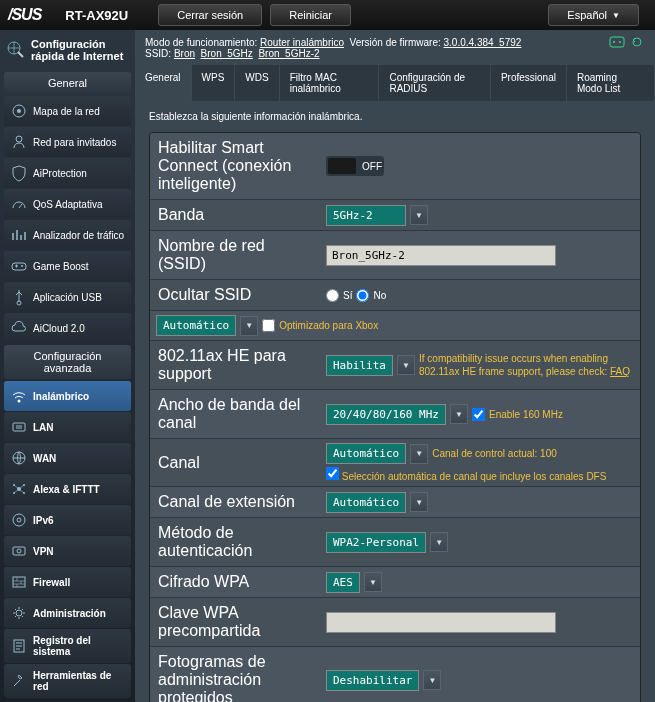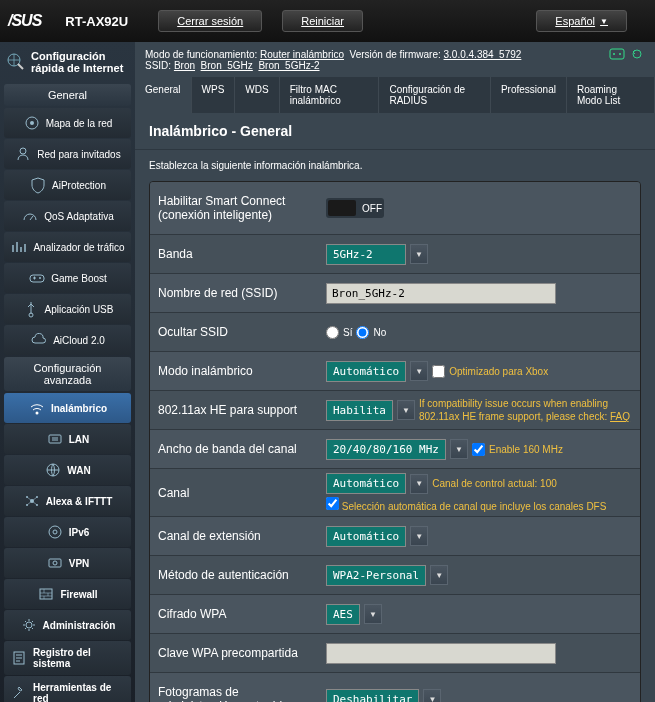--- a/index.html
+++ b/index.html
@@ -1,49 +1,49 @@
 <!DOCTYPE html>
 <html><head>
 <meta charset="utf-8">
 <style>
 * { box-sizing: border-box; margin: 0; padding: 0; }
 body { font-family: Verdana, Arial, sans-serif; background: #1a1a1a; color: #fff; font-size: 11px; width: 655px; height: 702px; overflow: hidden; }
-.topbar { display: flex; align-items: center; background: linear-gradient(to bottom, #222, #111); padding: 4px 8px; height: 42px; }
+.topbar { display: flex; align-items: center; background: linear-gradient(to bottom, #222, #111); padding: 4px 8px; height: 30px; }
 .logo { font-size: 16px; font-weight: bold; font-style: italic; letter-spacing: -1px; margin-right: 8px; }
 .model { font-size: 13px; font-weight: bold; margin-right: 30px; margin-left: 16px; }
-.topbtn { background: linear-gradient(to bottom, #444, #222); border: 1px solid #555; color: #fff; padding: 4px 18px; margin-right: 20px; border-radius: 3px; font-size: 11px; cursor: pointer; text-decoration: underline; }
+.topbtn { background: linear-gradient(to bottom, #444, #222); border: 1px solid #555; color: #fff; padding: 4px 18px; margin-right: 8px; border-radius: 3px; font-size: 11px; cursor: pointer; }
 .lang { margin-left: auto; display: flex; align-items: center; }
 .tri { font-size: 8px; margin-left: 5px; }
 .main { display: flex; height: 672px; }
 .sidebar { width: 135px; background: linear-gradient(to bottom, #2a3540, #1a2028); overflow-y: auto; }
 .sidebar::-webkit-scrollbar { width: 0; }
 .quick { display: flex; align-items: center; padding: 8px 6px; font-size: 11px; font-weight: bold; }
 .quick svg, .side-item svg, .adv-item svg { margin-right: 5px; flex-shrink: 0; }
 .section-title { background: linear-gradient(to bottom, #3a4550, #2a3540); text-align: center; padding: 5px; font-size: 11px; border-radius: 3px; margin: 2px 4px; }
-.side-item, .adv-item { display: flex; align-items: center; padding: 6px; margin: 1px 4px; border-radius: 3px; font-size: 10px; cursor: pointer; justify-content: center; }
+.side-item, .adv-item { display: flex; align-items: center; padding: 6px; margin: 1px 4px; border-radius: 3px; font-size: 10px; cursor: pointer; }
 .side-item { background: linear-gradient(to bottom, #2e3842, #232b33); }
 .adv-item { background: linear-gradient(to bottom, #2e3842, #232b33); font-weight: bold; }
 .adv-item.active { background: linear-gradient(to bottom, #3a6fa8, #2d5888); }
 .content { flex: 1; background: #3a4650; overflow-y: auto; }
 .content::-webkit-scrollbar { width: 10px; }
 .content::-webkit-scrollbar-track { background: #2a3037; }
 .content::-webkit-scrollbar-thumb { background: #555; border-radius: 4px; }
 .info { padding: 6px 10px; font-size: 10px; }
 .info a { color: #fff; text-decoration: underline; }
 .info-row { display: flex; align-items: center; }
 .icons-right { margin-left: auto; display: flex; gap: 4px; }
 .tabs { display: flex; background: #2d3740; padding: 0; }
 .tab { padding: 7px 10px; font-size: 10px; cursor: pointer; border-right: 1px solid #3e4851; }
 .tab.active { background: #3a4650; }
 .page-title { padding: 10px 14px; font-size: 14px; font-weight: bold; border-bottom: 1px solid #2d3740; }
 .page-desc { padding: 10px 14px; font-size: 10px; }
 .form-table { margin: 0 14px 12px; border: 1px solid #222; border-radius: 4px; overflow: hidden; }
 .form-row { display: flex; border-bottom: 1px solid #30383f; background: #4a555f; min-height: 30px; align-items: center; }
 .form-row:nth-child(even) { background: #455059; }
-.form-label { width: 170px; padding: 12px 8px; font-size: 12px; }
+.form-label { width: 170px; padding: 6px 8px; font-size: 16px; }
 .form-ctrl { flex: 1; padding: 4px 6px; display: flex; align-items: center; flex-wrap: wrap; gap: 4px; font-size: 10px; }
 .sel, select { background: #0f766e; border: 1px solid #888; padding: 3px 6px; font-size: 11px; font-family: monospace; min-width: 80px; }
 .drop-btn { background: linear-gradient(to bottom, #4a5560, #3a4550); border: 1px solid #5a6570; width: 18px; height: 20px; display: inline-flex; align-items: center; justify-content: center; color: #ddd; font-size: 8px; cursor: pointer; }
 input[type=text] { background: #d8d8d0; border: 1px solid #888; padding: 3px 5px; font-size: 11px; font-family: monospace; }
 input[type=checkbox], input[type=radio] { cursor: pointer; }
 .toggle { display: inline-flex; align-items: center; background: #2d3740; border-radius: 3px; padding: 2px; }
 .toggle-sw { width: 28px; height: 16px; background: #1a1a1a; border-radius: 2px; margin-right: 6px; }
 .yellow { color: #f0c040; }
 .link-faq { color: #f0c040; text-decoration: underline; cursor: pointer; margin-top: 28px; }
 .apply { text-align: center; margin: 16px 0; }
@@ -228,21 +228,20 @@
     <div class="tabs">
       <div class="tab active">General</div>
       <div class="tab">WPS</div>
       <div class="tab">WDS</div>
       <div class="tab">Filtro MAC inalámbrico</div>
       <div class="tab">Configuración de RADIUS</div>
       <div class="tab">Professional</div>
       <div class="tab">Roaming Modo List</div>
     </div>
 
-    <div class="page-title">Inalámbrico - General</div>
     <div class="page-desc">Establezca la siguiente información inalámbrica.</div>
 
     <div class="form-table">
       <div class="form-row">
         <div class="form-label">Habilitar Smart Connect (conexión inteligente)</div>
         <div class="form-ctrl">
             <div class="toggle">
               <div class="toggle-sw"></div>
               <span>OFF</span>
             </div>
@@ -264,21 +263,20 @@
       <div class="form-row">
         <div class="form-label">Ocultar SSID</div>
         <div class="form-ctrl">
           <input type="radio" name="hide" style=""> 
             <span>Sí</span>
           <input type="radio" name="hide" checked="" style=""> 
             <span>No</span>
         </div>
       </div>
       <div class="form-row">
-        <div class="form-label">Modo inalámbrico</div>
         <div class="form-ctrl">
           <span class="sel" style="min-width:75px">Automático</span>
             <span class="drop-btn">▼</span>
           <input type="checkbox" style=""> 
             <span class="yellow">Optimizado para Xbox</span>
         </div>
       </div>
       <div class="form-row">
         <div class="form-label">802.11ax HE para support</div>
         <div class="form-ctrl">

